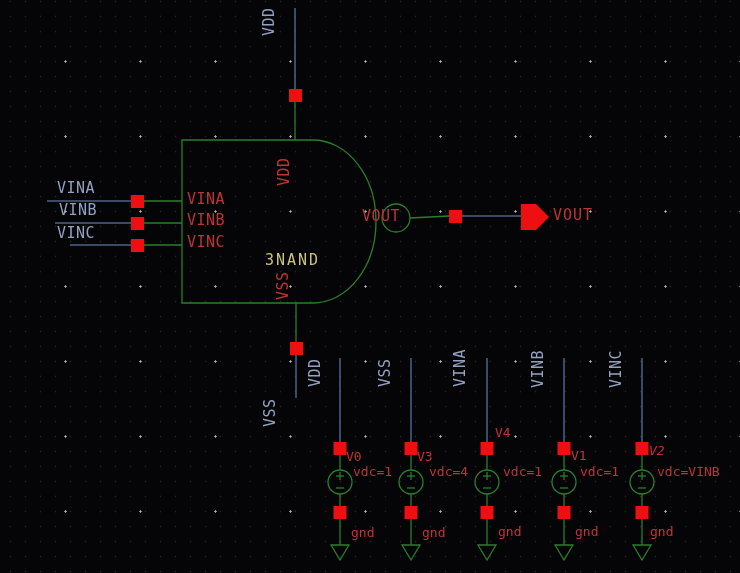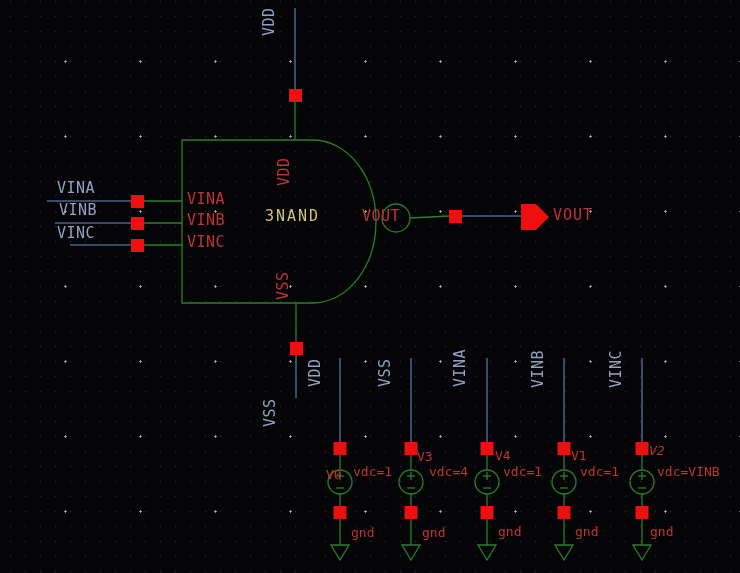--- a/index.html
+++ b/index.html
@@ -12,21 +12,21 @@
       radial-gradient(circle, #b2b8c0 0.9px, transparent 1.3px),
       radial-gradient(circle, #23252c 0.7px, transparent 1.1px);
     background-size: 75px 75px, 15px 15px;
     background-position: 28px 24px, 3px 9px;
     font-family:"DejaVu Sans Mono", monospace;
   }
   .lbl{position:absolute;white-space:nowrap;line-height:13px;font-size:15px;letter-spacing:0.5px;}
   .sm{font-size:13px;letter-spacing:0;}
   .blue{color:#93a2c2;}
   .red{color:#c03434;}
-  .khaki{color:#cdc37a;letter-spacing:2px;font-size:15px;}
+  .khaki{color:#cdc37a;letter-spacing:2px;font-size:15px;margin-top:44px;}
   .vert{transform:rotate(-90deg);transform-origin:0 100%;height:13px;}
   svg{position:absolute;left:0;top:0;}
   .wire{stroke:#4d628a;stroke-width:1.5;fill:none;}
   .comp{stroke:#2a7f2a;stroke-width:1.3;fill:none;}
   .pin{fill:#ee1010;stroke:none;}
 </style>
 </head>
 <body>
 
 <div id="canvas">
@@ -145,23 +145,23 @@
 
   <div class="lbl red vert" style="left:291px;top:173px;">VDD</div>
   <div class="lbl red vert" style="left:290px;top:287px;">VSS</div>
   <div class="lbl red" style="left:187px;top:193px;">VINA</div>
   <div class="lbl red" style="left:187px;top:214px;">VINB</div>
   <div class="lbl red" style="left:187px;top:236px;">VINC</div>
   <div class="lbl khaki" style="left:265px;top:210px;">3NAND</div>
   <div class="lbl red" style="left:362px;top:210px;">VOUT</div>
   <div class="lbl red" style="left:553px;top:209px;letter-spacing:1px;">VOUT</div>
 
-  <div class="lbl red sm" style="left:326px;top:450px;margin-top:18px;">V0</div>
+  <div class="lbl red sm" style="left:346px;top:450px;">V0</div>
   <div class="lbl red sm" style="left:417px;top:450px;">V3</div>
-  <div class="lbl red sm" style="left:495px;top:449px;">V4</div>
+  <div class="lbl red sm" style="left:495px;top:426px;">V4</div>
   <div class="lbl red sm" style="left:571px;top:449px;">V1</div>
   <div class="lbl red sm" style="left:649px;top:444px;font-style:italic;">V2</div>
 
   <div class="lbl red sm" style="left:353px;top:465px;">vdc=1</div>
   <div class="lbl red sm" style="left:429px;top:465px;">vdc=4</div>
   <div class="lbl red sm" style="left:503px;top:465px;">vdc=1</div>
   <div class="lbl red sm" style="left:580px;top:465px;">vdc=1</div>
   <div class="lbl red sm" style="left:657px;top:465px;">vdc=VINB</div>
 
   <div class="lbl red sm" style="left:351px;top:526px;">gnd</div>

